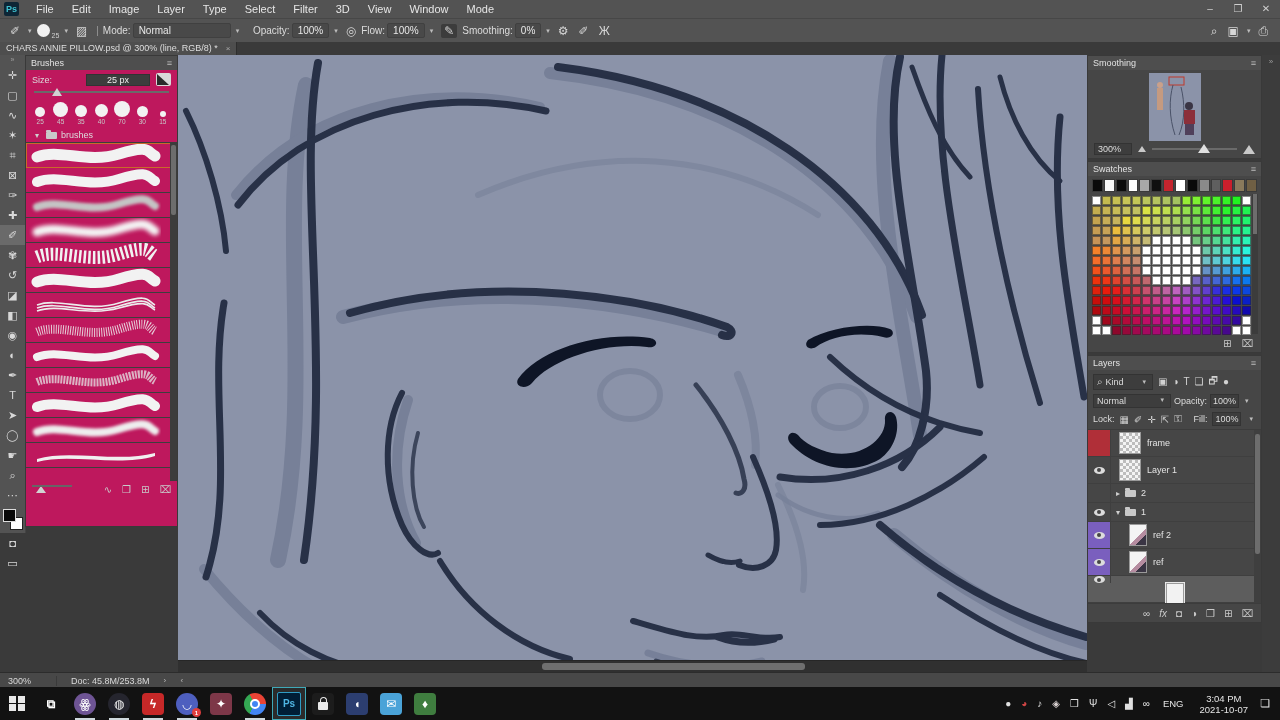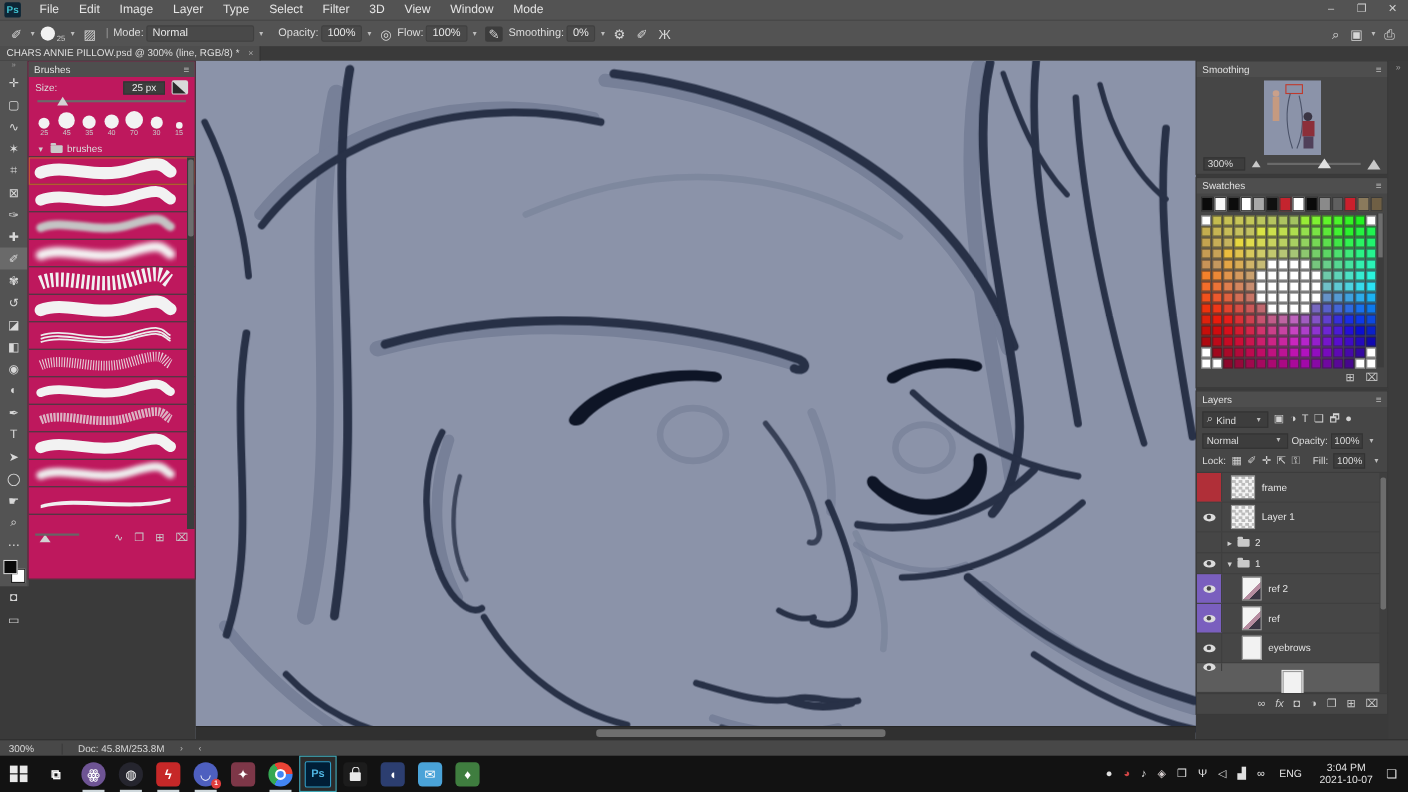--- a/index.html
+++ b/index.html
@@ -36,21 +36,21 @@
   #fgbg{position:relative;width:25px;height:26px;margin-top:2px;}
   #bg-swatch{position:absolute;left:10px;top:10px;width:11px;height:11px;background:#fff;border:1px solid #222;}
   #fg-swatch{position:absolute;left:3px;top:2px;width:11px;height:11px;background:#090909;border:1px solid #ddd;}
   
   #brushes{left:25px;top:55px;width:153px;height:472px;background:#be185d;border:1px solid #393939;z-index:20;
     color:#dcdcdc;font-size:9px;box-sizing:border-box;}
   .panel-head{height:14px;background:#4e4e4e;display:flex;align-items:center;padding:0 5px;
     font-size:9px;color:#e2e2e2;justify-content:space-between;}
   .panel-menu{color:#bdbdbd;font-size:9px;}
   #brush-size-row{display:flex;align-items:center;padding:3px 6px 1px 6px;}
-  #brush-size-val{background:#3d3d3d;border:1px solid #333;padding:0 7px;margin-left:auto;margin-right:6px;color:#eee;}
+  #brush-size-val{background:#3d3d3d;border:1px solid #333;padding:0 20px;margin-left:auto;margin-right:6px;color:#eee;}
   #brush-angle{width:15px;height:13px;background:#d9d9d9;border-radius:2px;position:relative;}
   #brush-angle:before{content:"";position:absolute;left:1px;top:1px;border-left:12px solid #2a2a2a;border-top:11px solid transparent;}
   #brush-slider{height:10px;margin:0 8px;position:relative;}
   #brush-slider .track{position:absolute;left:0;right:0;top:4px;height:2px;background:#6a6a6a;}
   #brush-slider .thumb{position:absolute;left:18px;top:1px;width:0;height:0;border-left:5px solid transparent;
     border-right:5px solid transparent;border-bottom:8px solid #d2d2d2;}
   #preset-row{display:flex;align-items:flex-end;padding:2px 4px 3px 4px;height:26px;}
   .preset{flex:1;display:flex;flex-direction:column;align-items:center;justify-content:flex-end;}
   .preset .pc{border-radius:50%;background:#f2f2f2;}
   .preset .pl{font-size:6.5px;color:#c9c9c9;margin-top:1px;}
@@ -805,28 +805,20 @@
           <span class="lname">ref 2</span>
         </div>
         <div class="lrow" style="height: 26px;">
           <div class="eyebox" style="background: rgb(122, 95, 190);">
             <span class="eye"></span>
           </div>
           <span style="width: 12px;"></span>
           <span class="lthumb small" style="background: linear-gradient(135deg, rgb(244, 244, 244) 55%, rgb(181, 140, 160) 55%, rgb(181, 140, 160) 70%, rgb(58, 53, 68) 70%);"></span>
           <span class="lname">ref</span>
         </div>
-        <div class="lrow" style="height: 26px;">
-          <div class="eyebox">
-            <span class="eye"></span>
-          </div>
-          <span style="width: 12px;"></span>
-          <span class="lthumb small"></span>
-          <span class="lname">eyebrows</span>
-        </div>
         <div class="lrow selected" style="height: 26px; flex-direction: column;">
           <div class="eyebox">
             <span class="eye"></span>
           </div>
           <span style="width: 12px;"></span>
           <span class="lthumb small"></span>
           <span class="lname">line</span>
         </div>
         <div id="layer-scroll">
           <div class="sth"></div>

